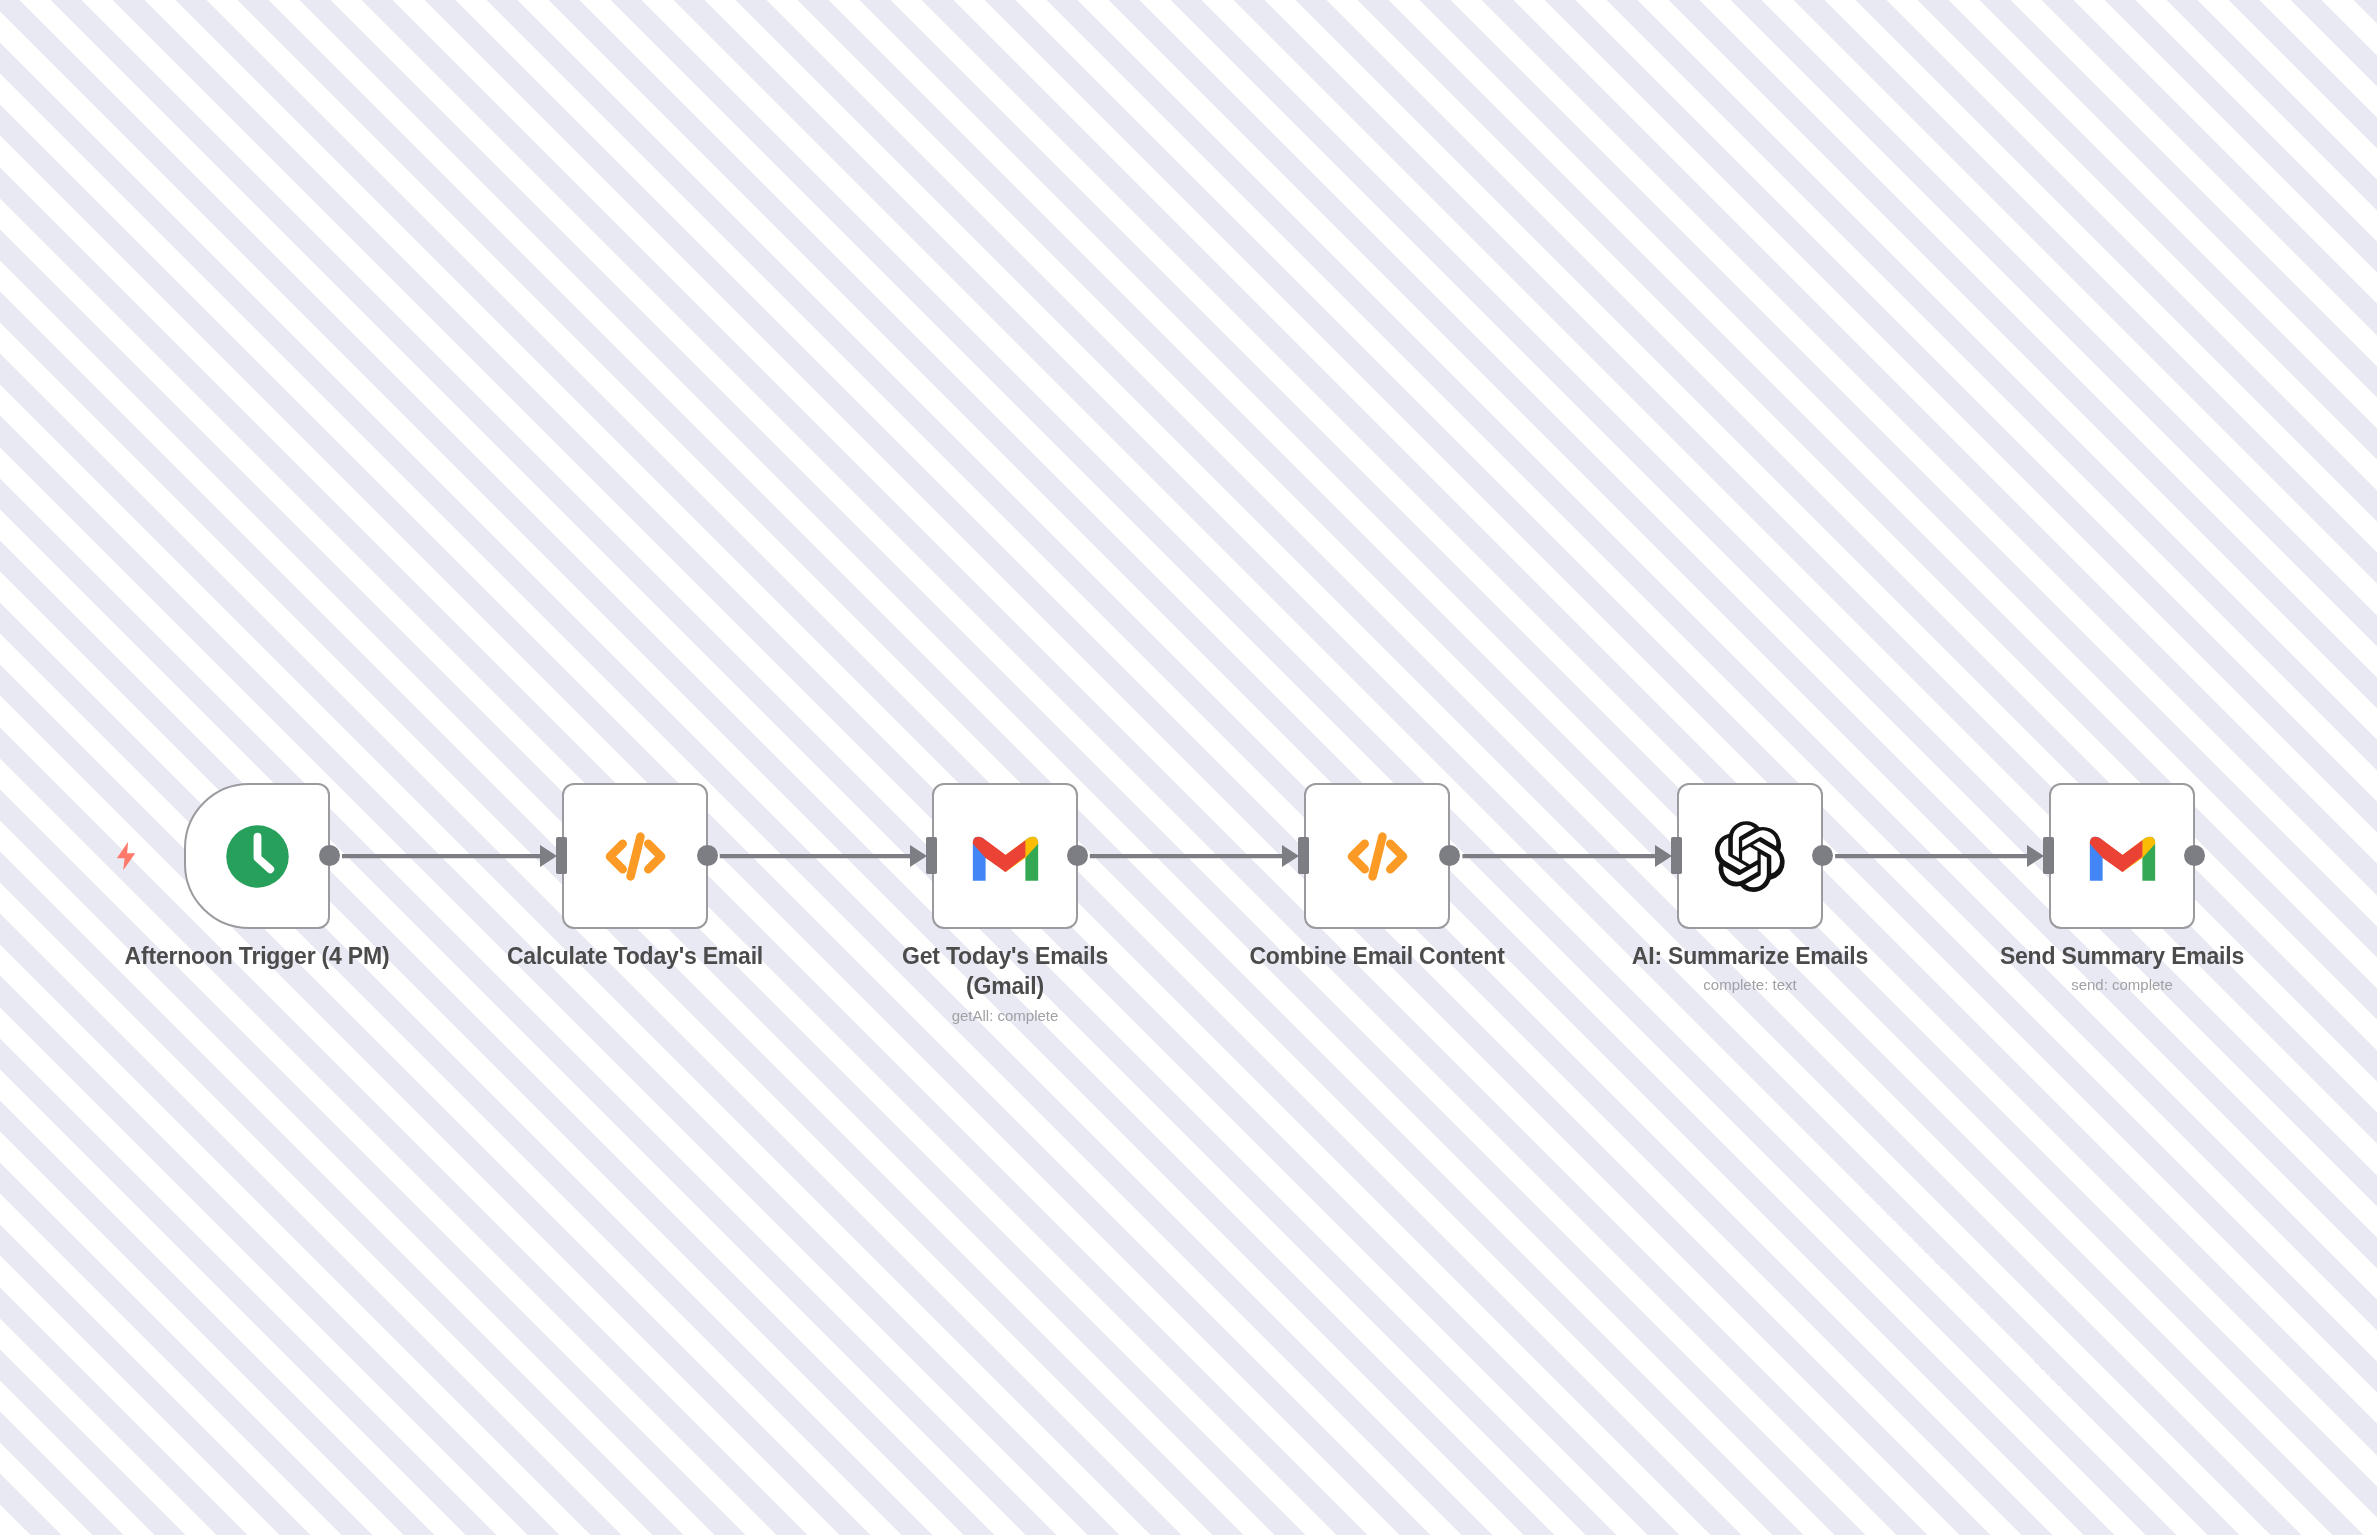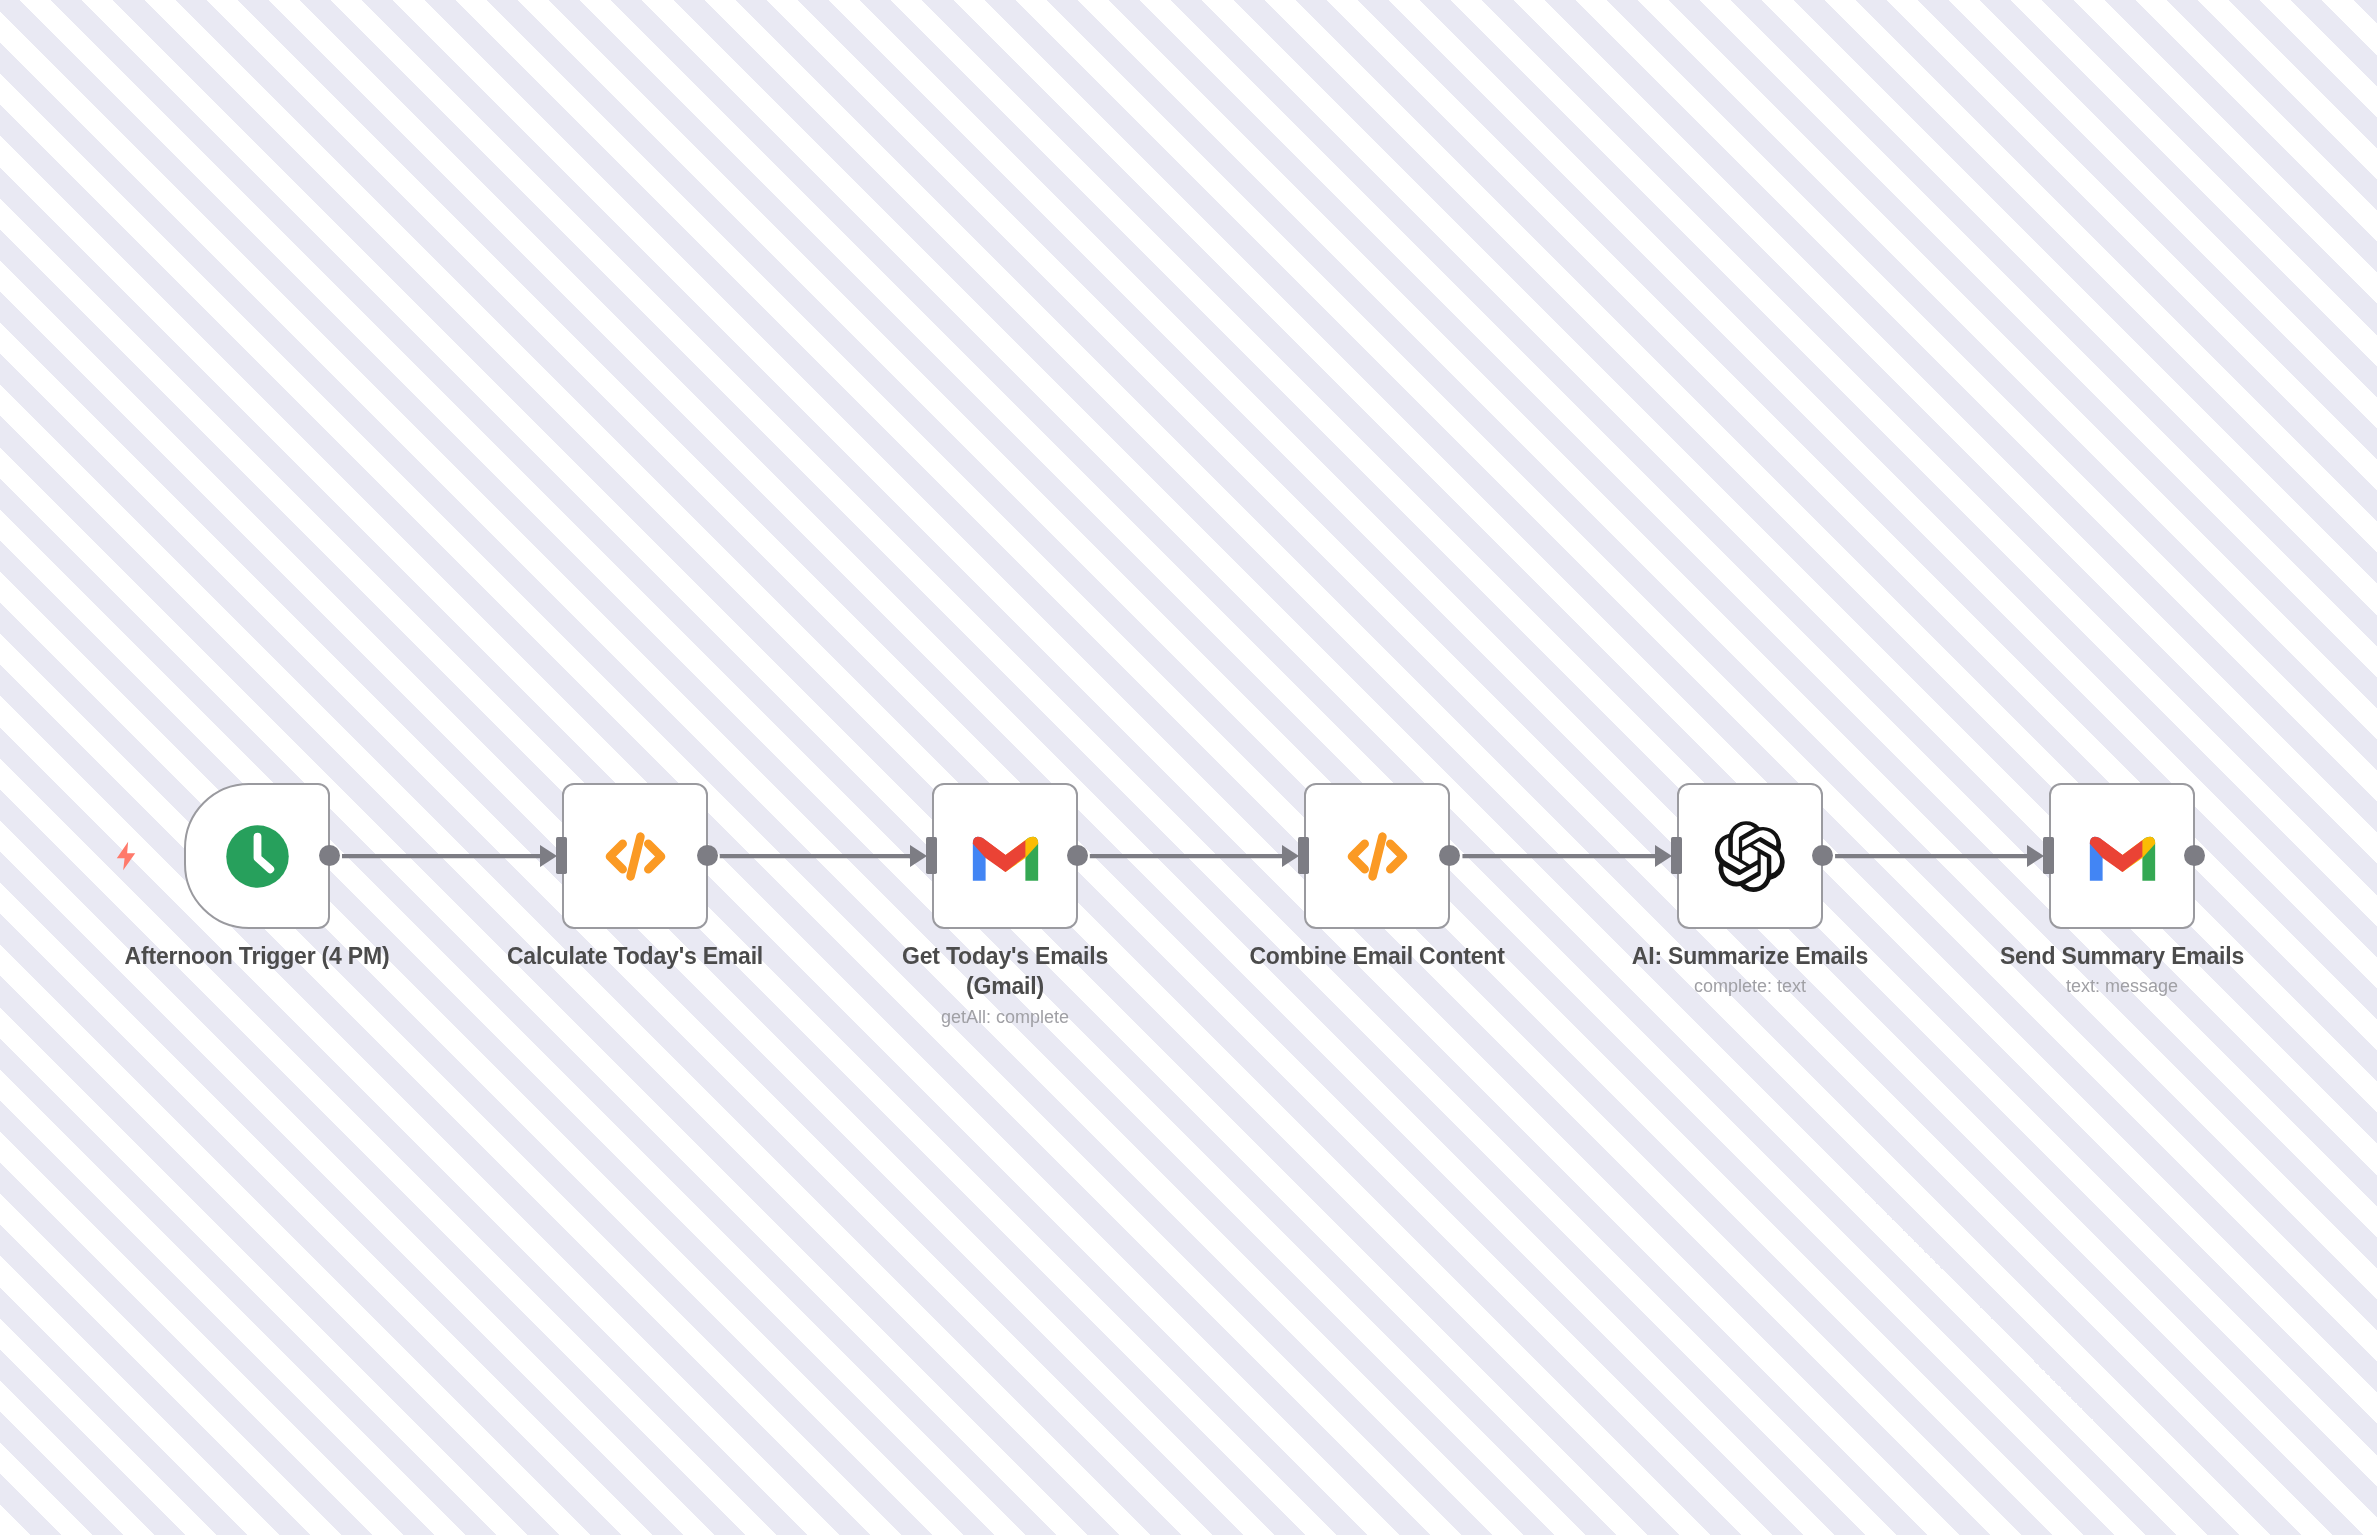--- a/index.html
+++ b/index.html
@@ -108,21 +108,21 @@
   .node-title {
     font-size: 23px;
     font-weight: bold;
     color: #4b4b4b;
     line-height: 1.32;
     letter-spacing: -0.2px;
     white-space: pre-line;
   }
   .node-sub {
     margin-top: 5.1px;
-    font-size: 18px;
+    font-size: 15px;
     color: #a0a0a5;
     line-height: 1.2;
   }
 
   
   .trigger-bolt {
     position: absolute;
     width: 34px;
     height: 34px;
   }
@@ -224,18 +224,18 @@
             <path d="M96 74 L96 22 Q96 8 82 14 L78 17 L78 74 Z" fill="#34a853"></path>
             <path d="M4 22 Q4 8 18 14 L50 38 L50 62 L22 42 Z" fill="#ea4335"></path>
             <path d="M96 22 Q96 8 82 14 L50 38 L50 62 L78 42 Z" fill="#fbbc04"></path>
             <path d="M22 17 L50 38 L78 17 L78 40 L50 62 L22 40 Z" fill="#ea4335"></path>
           </svg>
           <div class="port-out"></div>
           <div class="port-in"></div>
         </div>
         <div class="node-label">
           <div class="node-title">Send Summary Emails</div>
-          <div class="node-sub">text: message</div>
+          <div class="node-sub">send: complete</div>
         </div>
       </div>
     </div>
 </div>
 
 
 </body></html>

